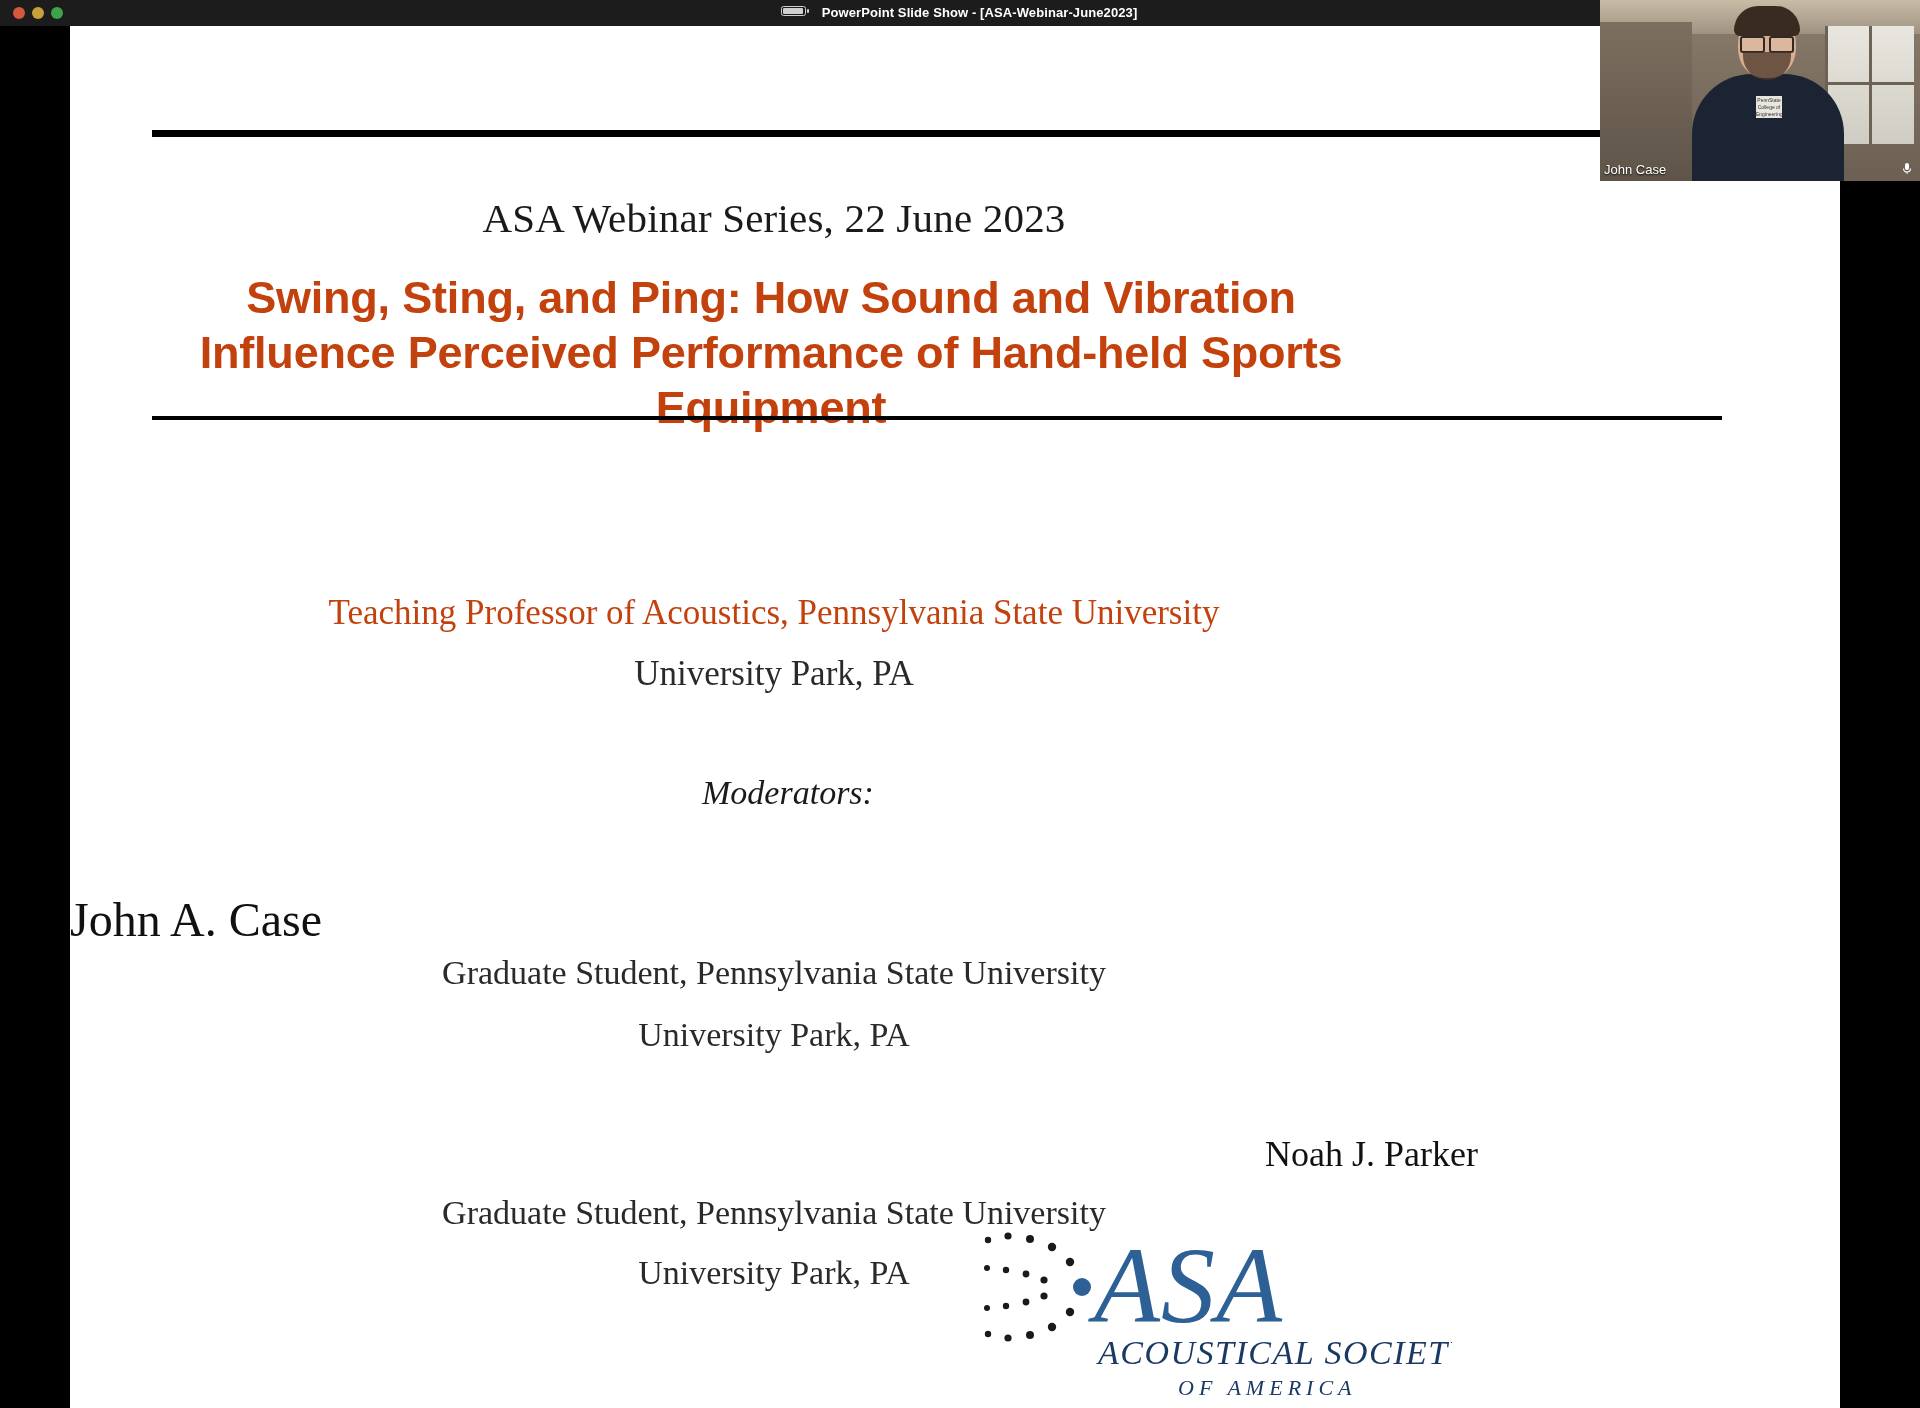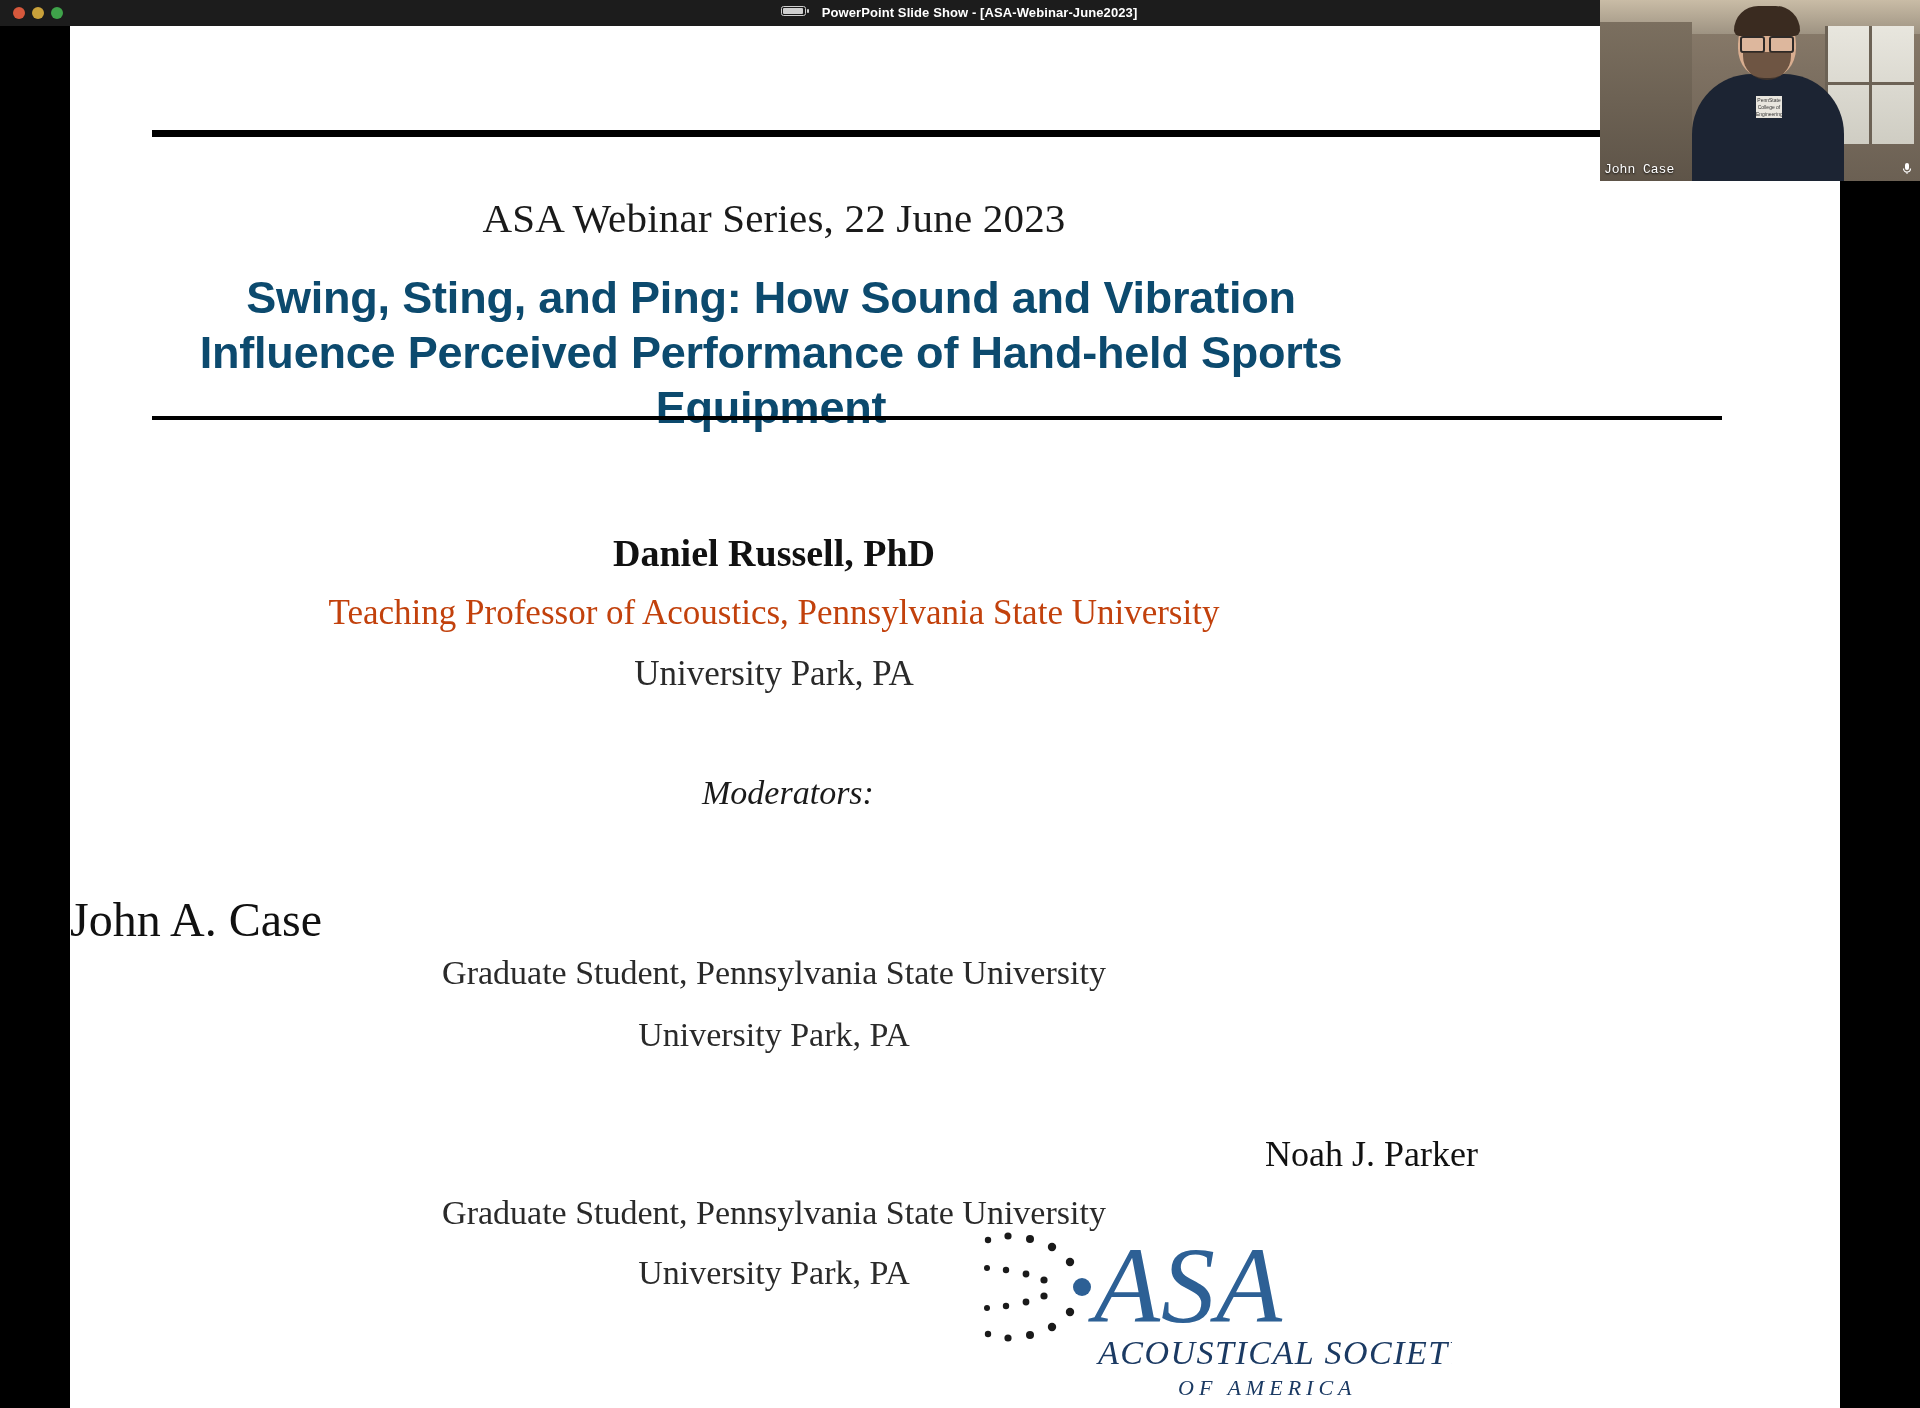--- a/index.html
+++ b/index.html
@@ -127,21 +127,21 @@
   .slide-title {
     position: absolute;
     left: 90px;
     right: 96px;
     top: 245px;
     text-align: center;
     font-family: "Liberation Sans", sans-serif;
     font-weight: bold;
     font-size: 45px;
     line-height: 1.22;
-    color: #0c4a6e;
+    color: #c2410c;
     letter-spacing: -0.2px;
   }
 
   .speaker-name {
     position: absolute;
     left: 0; right: 0;
     top: 505px;
     text-align: center;
     font-family: "Liberation Serif", serif;
     font-weight: bold;
@@ -365,21 +365,21 @@
     padding-top: 1px;
     box-sizing: border-box;
     overflow: hidden;
   }
   .cam-name {
     position: absolute;
     left: 4px;
     bottom: 4px;
     color: #ffffff;
     font-size: 13px;
-    font-family: Liberation Mono, monospace;
+    font-family: Liberation Sans, sans-serif;
     text-shadow: 0 1px 2px rgba(0,0,0,.9);
     z-index: 5;
   }
   .cam-mic {
     position: absolute;
     right: 6px;
     bottom: 6px;
     width: 14px;
     height: 14px;
     z-index: 5;
@@ -412,21 +412,20 @@
       <div class="slide-inner">
 
         <div class="rule-top"></div>
 
         <div class="series-line">ASA Webinar Series, 22 June 2023</div>
 
         <div class="slide-title">Swing, Sting, and Ping: How Sound and Vibration Influence Perceived Performance of Hand-held Sports Equipment</div>
 
         <div class="rule-bottom"></div>
 
-        <div class="speaker-name">Daniel Russell, PhD</div>
         <div class="speaker-affil">Teaching Professor of Acoustics, Pennsylvania State University</div>
         <div class="speaker-loc">University Park, PA</div>
 
         <div class="moderators-label">Moderators:</div>
 
         <div class="mod1-name">John A. Case</div>
         <div class="mod1-affil">Graduate Student, Pennsylvania State University</div>
         <div class="mod1-loc">University Park, PA</div>
 
         <div class="mod2-name">Noah J. Parker</div>

